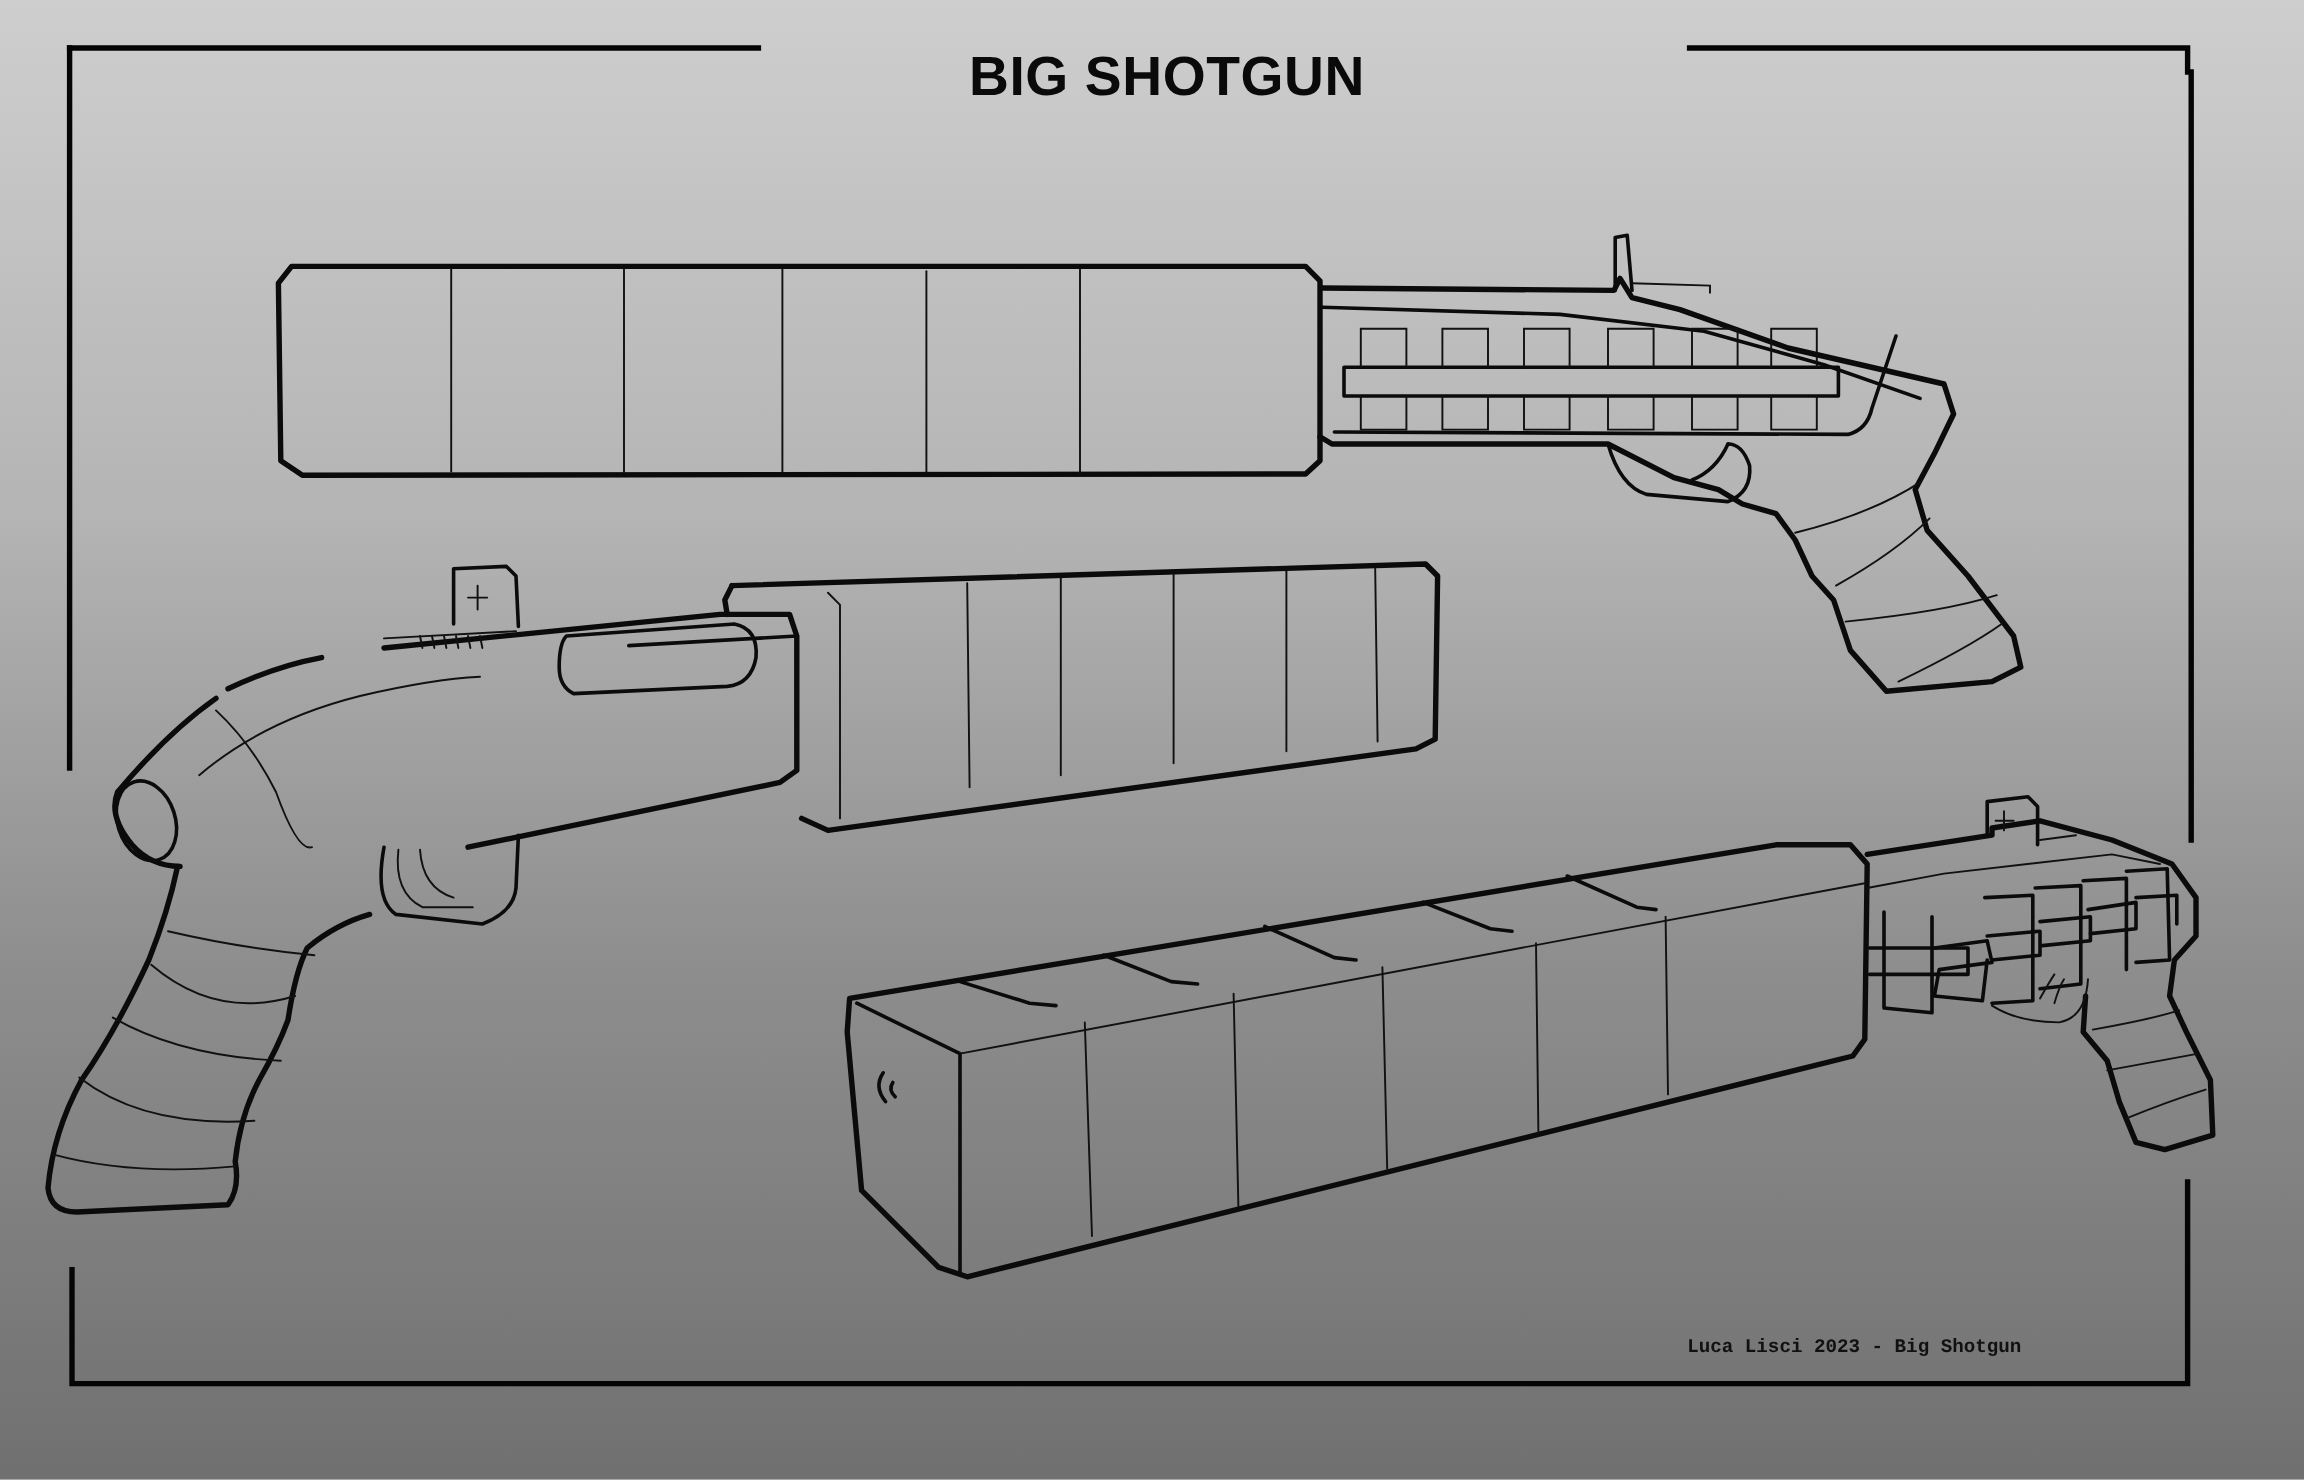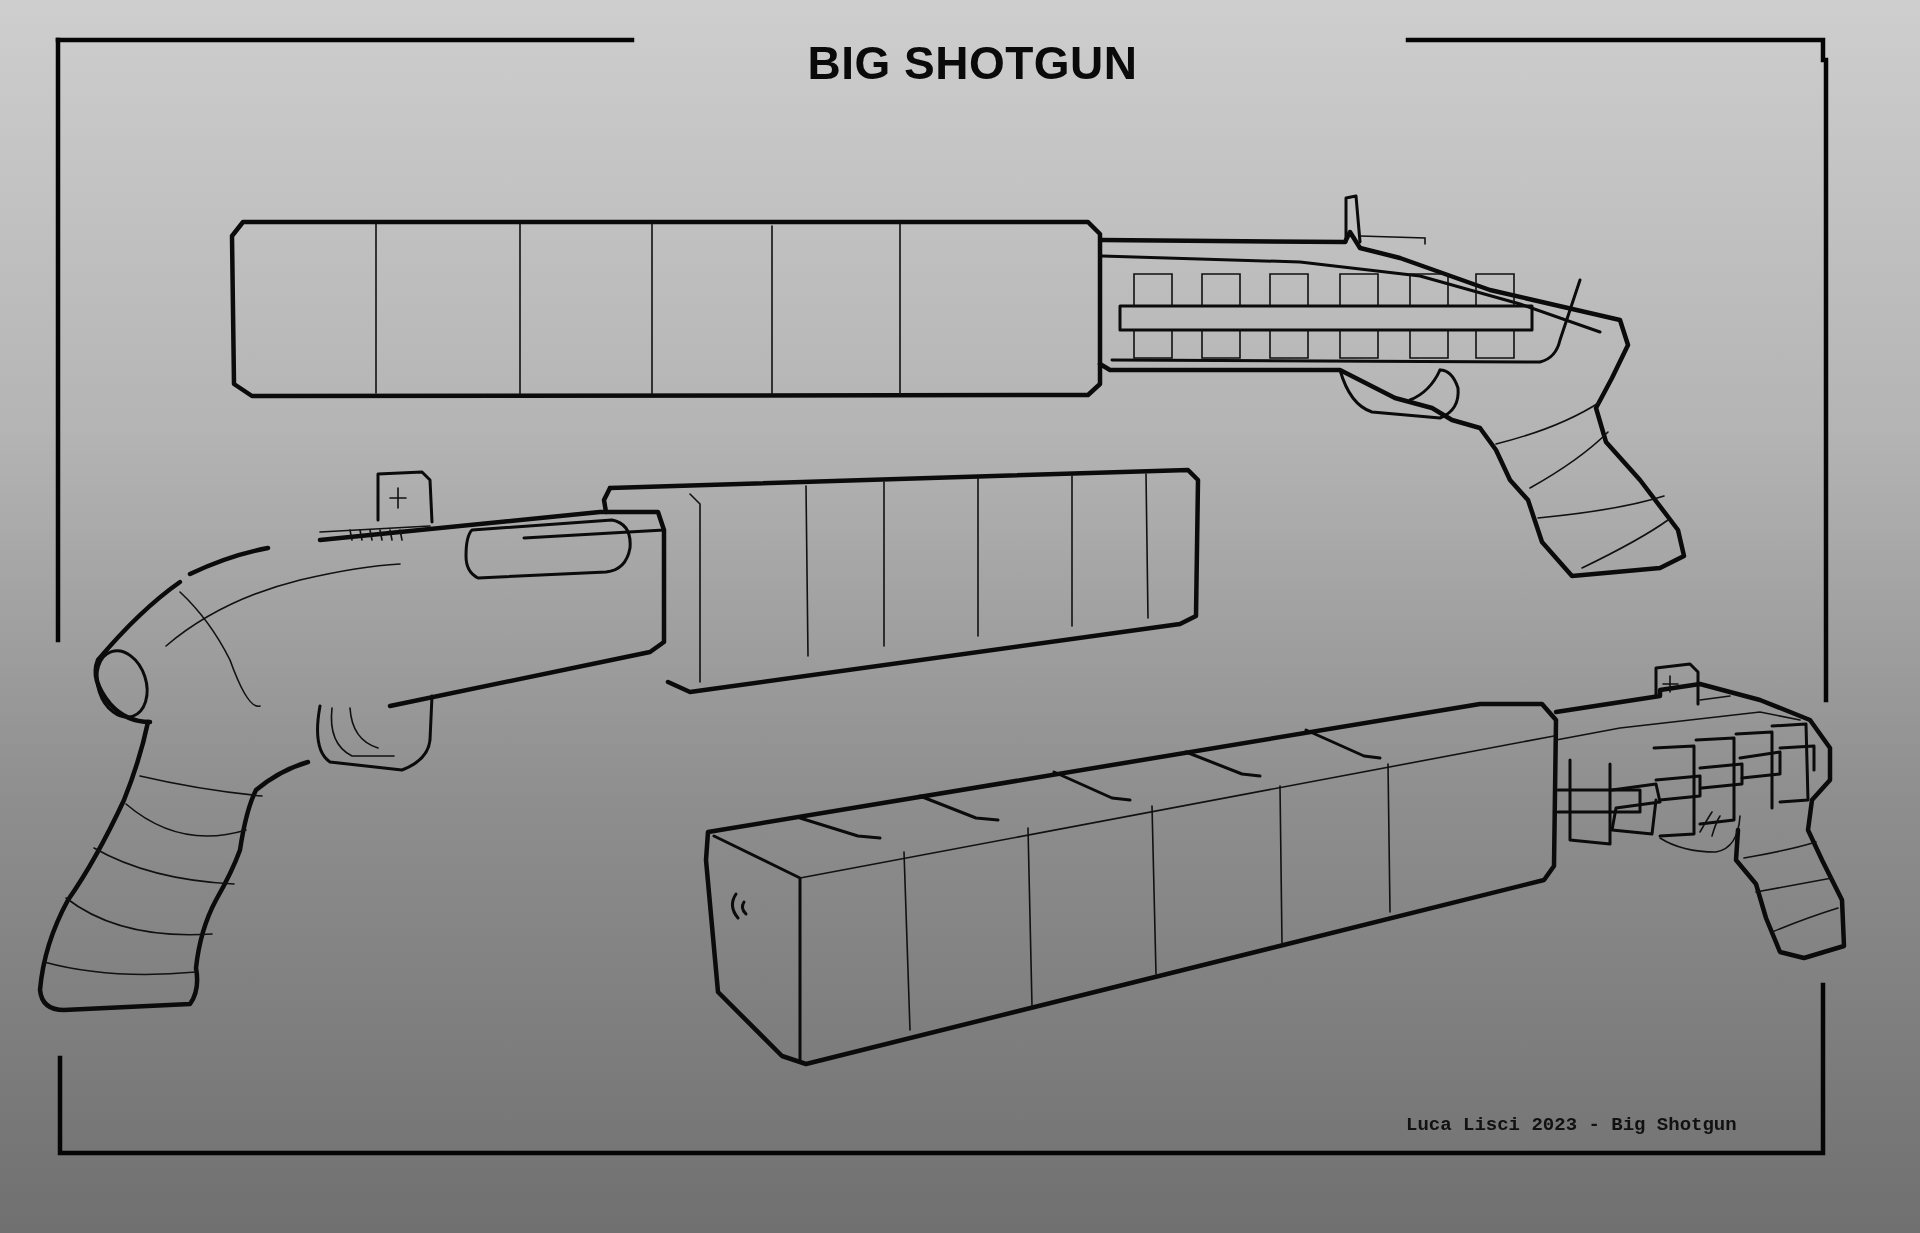--- a/index.html
+++ b/index.html
@@ -10,21 +10,21 @@
   }
   .title {
     position: absolute; left: 0; width: 1945px; top: 36px;
     text-align: center;
     font-family: "Liberation Sans", sans-serif; font-weight: bold;
     font-size: 46px; color: #0a0a0a; letter-spacing: 0.5px;
   }
   .signature {
     position: absolute; left: 1406px; top: 1114px;
     font-family: "Liberation Mono", monospace; font-weight: bold;
-    font-size: 19px; color: #111;
+    font-size: 16px; color: #111;
   }
   svg.art { position: absolute; left: 0; top: 0; }
   .frame { stroke: #050505; stroke-width: 4.5; fill: none; stroke-linecap: square; }
   .thick { stroke: #0b0b0b; stroke-width: 4.5; fill: none; stroke-linejoin: round; stroke-linecap: round; }
   .med { stroke: #0b0b0b; stroke-width: 3; fill: none; stroke-linejoin: round; stroke-linecap: round; }
   .thin { stroke: #111; stroke-width: 1.6; fill: none; stroke-linecap: round; }
 </style>
 </head>
 <body>
 

